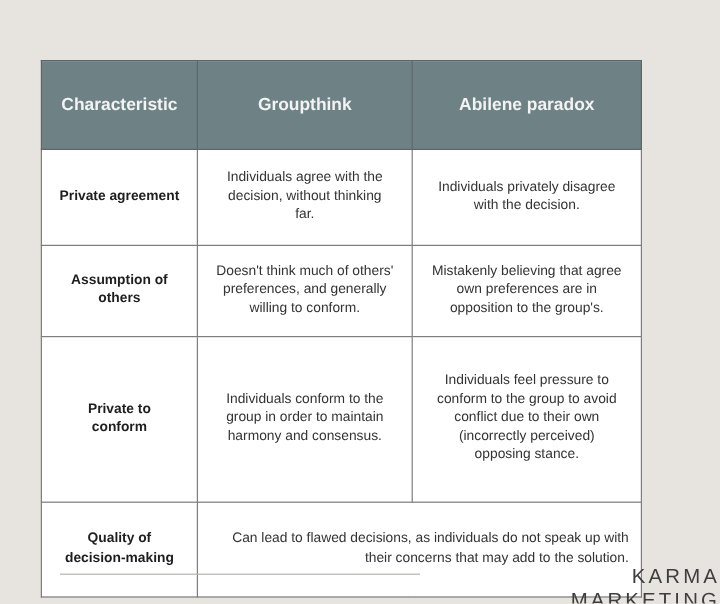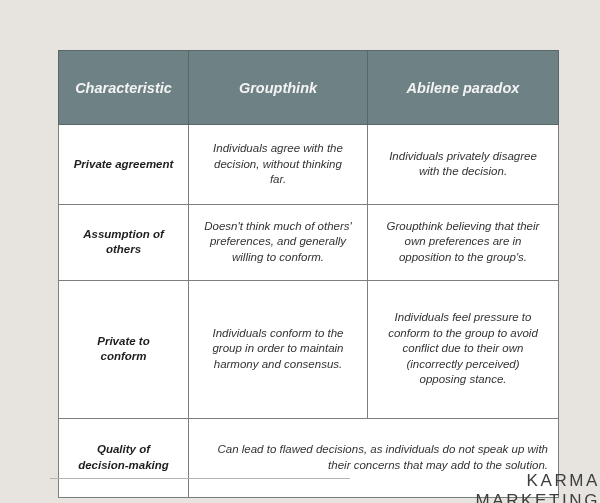--- a/index.html
+++ b/index.html
@@ -1,22 +1,22 @@
 <!DOCTYPE html>
 <html><head>
 <meta charset="utf-8">
 <style>
   html, body { margin: 0; padding: 0; }
   body {
     width: 600px; height: 503px; background: #e7e3de; position: relative;
     font-family: "Liberation Sans", "DejaVu Sans", sans-serif; overflow: hidden;
   }
   .table {
-    position: absolute; left: 58px; top: 50px; width: 500px;
-    border-collapse: collapse; table-layout: fixed; font-style: italic;
+    position: absolute; left: 34px; top: 50px; width: 500px;
+    border-collapse: collapse; table-layout: fixed;
   }
   .table td, .table th {
     border: 1px solid #7e7e7e; text-align: center; vertical-align: middle;
     padding: 0 8px; box-sizing: border-box;
   }
   .table th {
     background: #6e8285; color: #f3f3f3; font-weight: bold; font-size: 14.5px;
     height: 74px; border-color: #5a6669;
   }
   .table td { background: #ffffff; color: #333; font-size: 11.5px; line-height: 15.5px; }
@@ -52,21 +52,21 @@
   </thead>
   <tbody>
     <tr class="r1">
       <td class="rowhead">Private agreement</td>
       <td style="padding:16px 18px;">Individuals agree with the decision, without thinking far.</td>
       <td style="padding:0 20px;">Individuals privately disagree with the decision.</td>
     </tr>
     <tr class="r2">
       <td class="rowhead" style="padding:0 22px;">Assumption of others</td>
       <td>Doesn't think much of others' preferences, and generally willing to conform.</td>
-      <td style="padding:0 14px;">Groupthink believing that their own preferences are in opposition to the group's.</td>
+      <td style="padding:0 14px;">Mistakenly believing that agree own preferences are in opposition to the group's.</td>
     </tr>
     <tr class="r3">
       <td class="rowhead" style="padding:0 30px;">Private to conform</td>
       <td style="padding:0 18px;">Individuals conform to the group in order to maintain harmony and consensus.</td>
       <td style="padding:0 16px;">Individuals feel pressure to conform to the group to avoid conflict due to their own (incorrectly perceived) opposing stance.</td>
     </tr>
     <tr class="r4">
       <td class="rowhead" style="padding:0 16px;margin-left:23px;">Quality of decision-making</td>
       <td colspan="2" style="padding:0 10px;text-align:right;">Can lead to flawed decisions, as individuals do not speak up with their concerns that may add to the solution.</td>
     </tr>

